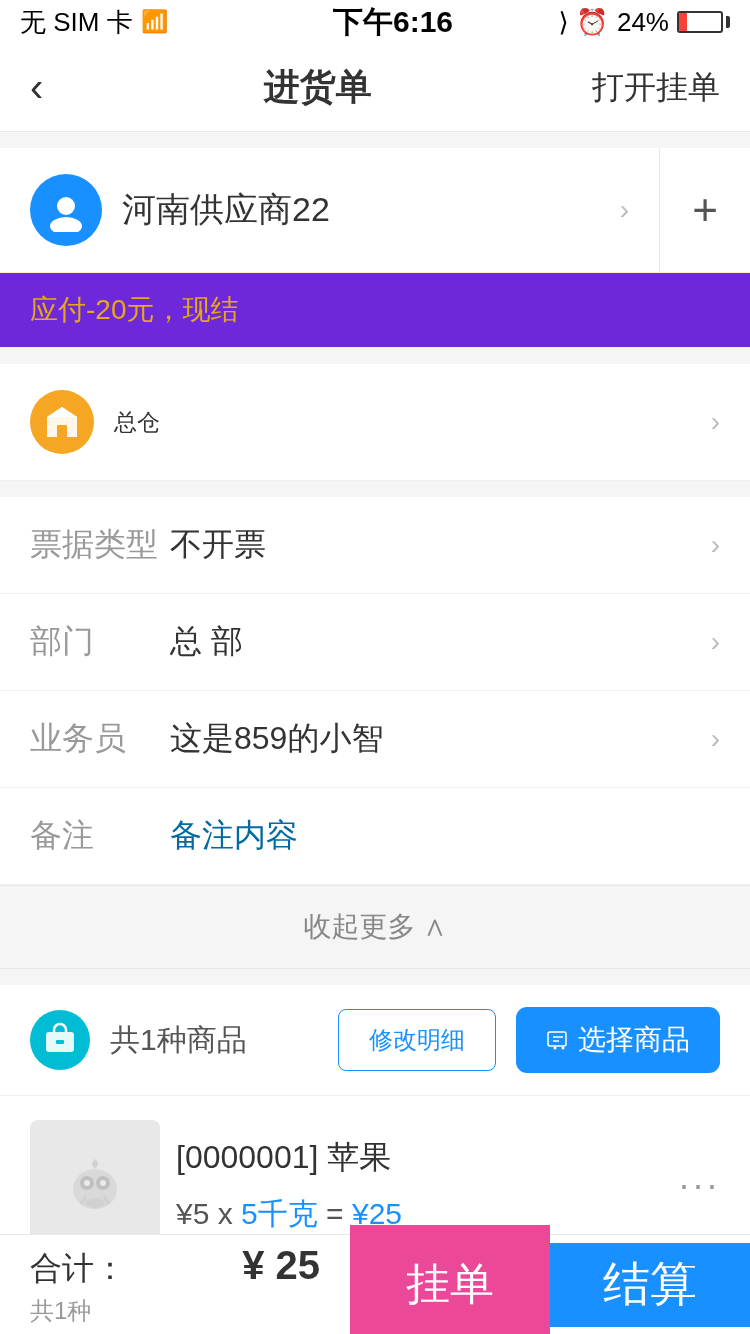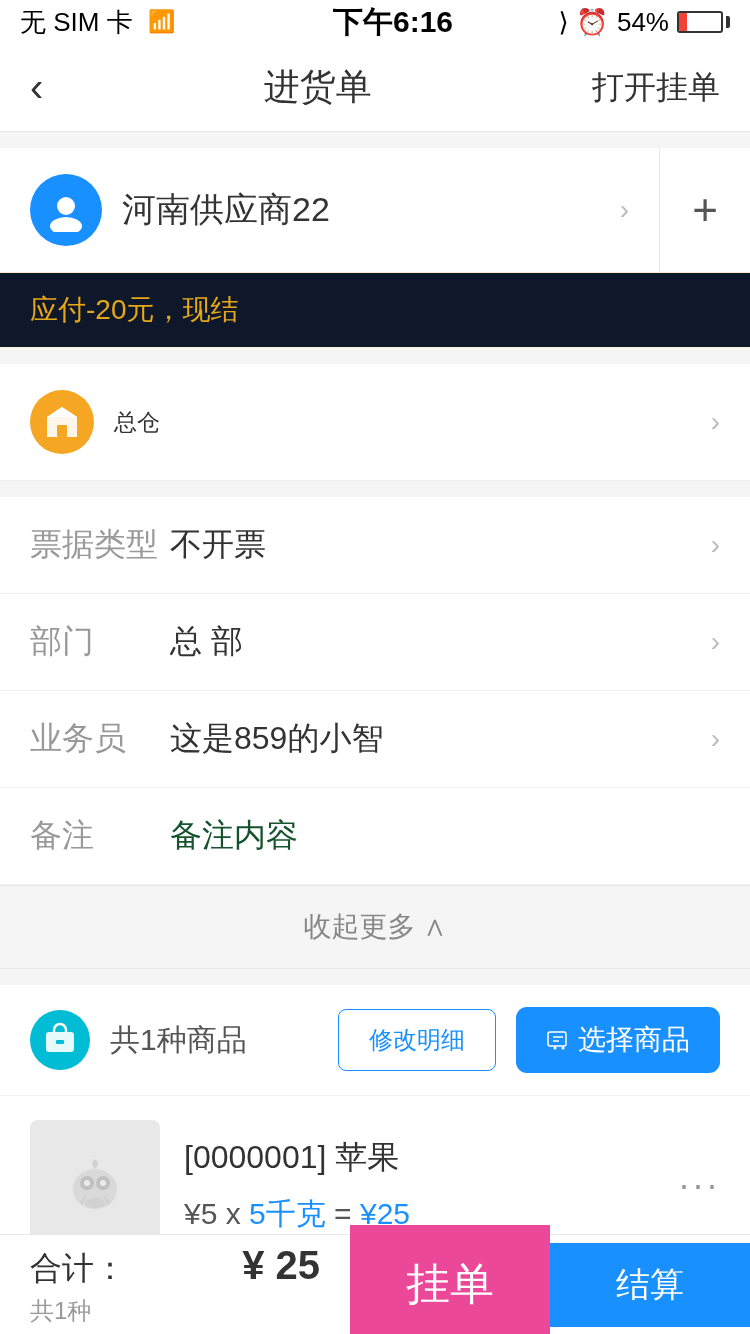--- a/index.html
+++ b/index.html
@@ -18,21 +18,21 @@
     .status-bar {
       height: 44px;
       background: #fff;
       display: flex;
       align-items: center;
       justify-content: space-between;
       padding: 0 20px;
       font-size: 26px;
       color: #000;
     }
-    .status-bar-left { display: flex; align-items: center; gap: 16px; text-align: right; }
+    .status-bar-left { display: flex; align-items: center; gap: 9px; text-align: right; }
     .status-bar-center { position: absolute; left: 50%; transform: translateX(-50%); font-weight: 600; font-size: 30px; margin-left: 18px; }
     .status-bar-right { display: flex; align-items: center; gap: 8px; font-size: 26px; }
     .wifi-icon { font-size: 22px; }
     .battery-icon {
       display: inline-flex;
       align-items: center;
       gap: 3px;
     }
     .battery-body {
       width: 46px;
@@ -65,21 +65,21 @@
       padding: 0 30px;
       border-bottom: 1px solid #e8e8e8;
     }
     .nav-back {
       font-size: 40px;
       color: #333;
       cursor: pointer;
     }
     .nav-title {
       font-size: 36px;
-      font-weight: 400;
+      font-weight: 700;
       color: #333;
     }
     .nav-action {
       font-size: 32px;
       color: #333;
     }
 
     
     .section-gap {
       height: 16px;
@@ -125,21 +125,21 @@
       width: 90px;
       display: flex;
       align-items: center;
       justify-content: center;
       font-size: 44px;
       color: #555;
     }
 
     
     .notice-bar {
-      background: #0f172a;
+      background: #6d28d9;
       padding: 18px 30px;
       font-size: 28px;
       color: #e6a817;
       border-top: 1px solid #ffefd0;
       border-bottom: 1px solid #ffefd0;
     }
 
     
     .row-item {
       background: #fff;
@@ -169,21 +169,21 @@
       font-size: 32px;
       color: #333;
     }
     .row-sublabel {
       font-size: 32px;
       color: #999;
       width: 140px;
       flex-shrink: 0;
     }
     .row-placeholder {
-      color: #14532d;
+      color: #0369a1;
       text-align: right;
     }
 
     
     .collapse-bar {
       background: #f5f5f5;
       text-align: center;
       padding: 22px 0;
       font-size: 28px;
       color: #888;
@@ -238,21 +238,21 @@
       gap: 8px;
     }
 
     
     .product-item {
       background: #fff;
       display: flex;
       align-items: center;
       padding: 24px 30px;
       border-bottom: 1px solid #f0f0f0;
-      gap: 24px;
+      gap: 16px;
       justify-content: center;
     }
     .product-thumb {
       width: 130px;
       height: 130px;
       border-radius: 8px;
       background: #e8e8e8;
       display: flex;
       align-items: center;
       justify-content: center;
@@ -318,21 +318,21 @@
       cursor: pointer;
       display: flex;
       align-items: center;
       justify-content: center;
     }
     .btn-checkout {
       width: 200px;
       height: 84px;
       background: #1890ff;
       color: #fff;
-      font-size: 34px;
+      font-size: 47px;
       border: none;
       cursor: pointer;
       display: flex;
       align-items: center;
       justify-content: center;
       text-align: center;
     }
 
     .main-content {
       padding-bottom: 100px;
@@ -343,21 +343,21 @@
 
 <div class="status-bar">
   <div class="status-bar-left">
     <span>无 SIM 卡</span>
     <span class="wifi-icon">📶</span>
   </div>
   <div class="status-bar-center">下午6:16</div>
   <div class="status-bar-right">
     <span>⟩</span>
     <span>⏰</span>
-    <span>54%</span>
+    <span>24%</span>
     <div class="battery-icon">
       <div class="battery-body">
         <div class="battery-fill"></div>
       </div>
       <div class="battery-tip"></div>
     </div>
   </div>
 </div>
 
 <div class="nav-bar">

